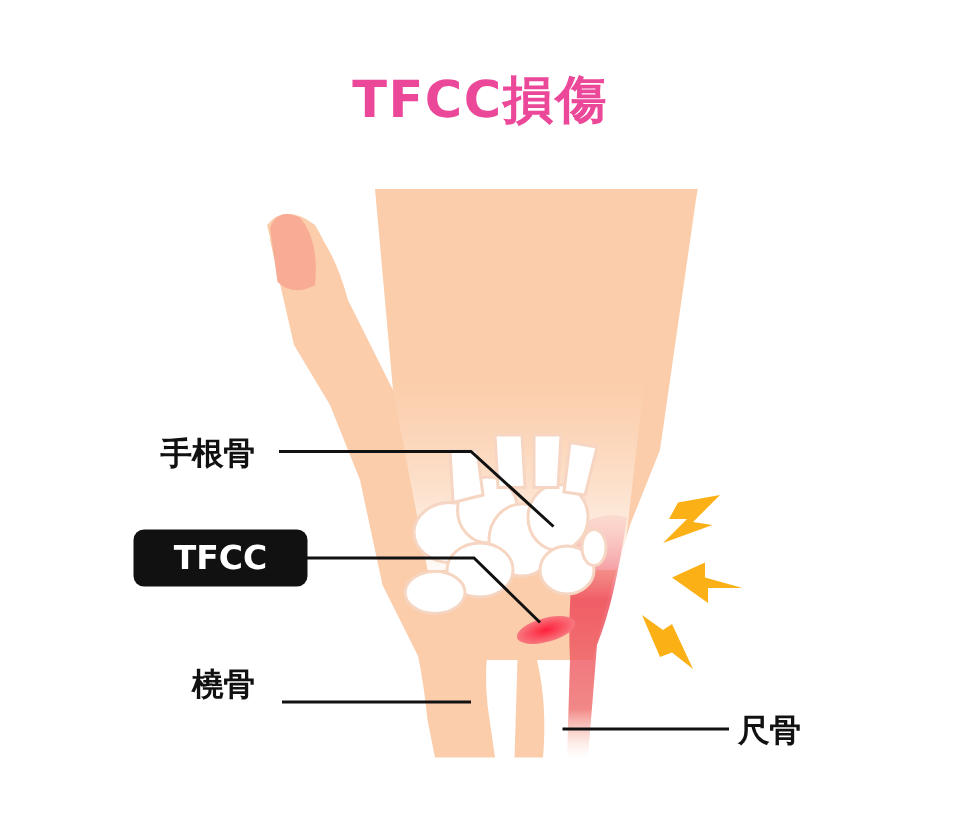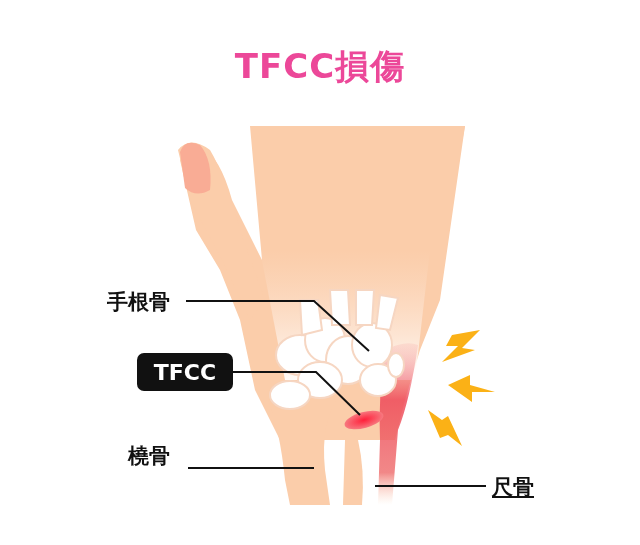--- a/index.html
+++ b/index.html
@@ -2,23 +2,23 @@
 <html><head>
   <meta charset="utf-8">
   <style>
     html, body { margin: 0; padding: 0; background: #ffffff; }
     body { width: 640px; height: 545px; position: relative; overflow: hidden;
            font-family: "DejaVu Sans", sans-serif; }
     .title { position: absolute; left: 0; width: 640px; top: 44px; text-align: center;
              font-size: 34px; font-weight: bold; color: #ec4899; letter-spacing: 1px; }
     svg.art { position: absolute; left: 0; top: 0; }
     .label { position: absolute; font-weight: bold; font-size: 21px; color: #111; }
-    .badge { position: absolute; left: 89px; top: 353px; width: 96px; height: 38px;
+    .badge { position: absolute; left: 89px; top: 353px; width: 116px; height: 38px;
              background: #111; color: #fff; border-radius: 7px; font-weight: bold;
-             font-size: 22px; display: flex; align-items: center; justify-content: center; margin-left: 48px; }
+             font-size: 22px; display: flex; align-items: center; justify-content: center; }
   </style>
 </head>
 <body>
 
 <div class="title">TFCC損傷</div>
 
 <svg class="art" width="640" height="545" viewBox="0 0 640 545">
   <defs>
     <linearGradient id="fade" x1="0" y1="0" x2="0" y2="1">
       <stop offset="0" stop-color="#fde4d3" stop-opacity="0"></stop>
@@ -85,13 +85,13 @@
   <g fill="#fbb116">
     <path d="M452 335 L480 330 L462 348 L475 350 L442 362 L458 346 L446 346 Z"></path>
     <path d="M448 385 L470 375 L470 385 L495 392 L472 392 L472 402 Z"></path>
     <path d="M428 410 L442 420 L448 416 L462 446 L448 435 L440 438 Z"></path>
   </g>
 </svg>
 
 <div class="label" style="left:107px; top:288px;">手根骨</div>
 <div class="badge">TFCC</div>
 <div class="label" style="left:128px; top:442px;">橈骨</div>
-<div class="label" style="left:492px; top:473px;text-decoration:underline;">尺骨</div>
+<div class="label" style="left:492px; top:473px;">尺骨</div>
 
 </body></html>

